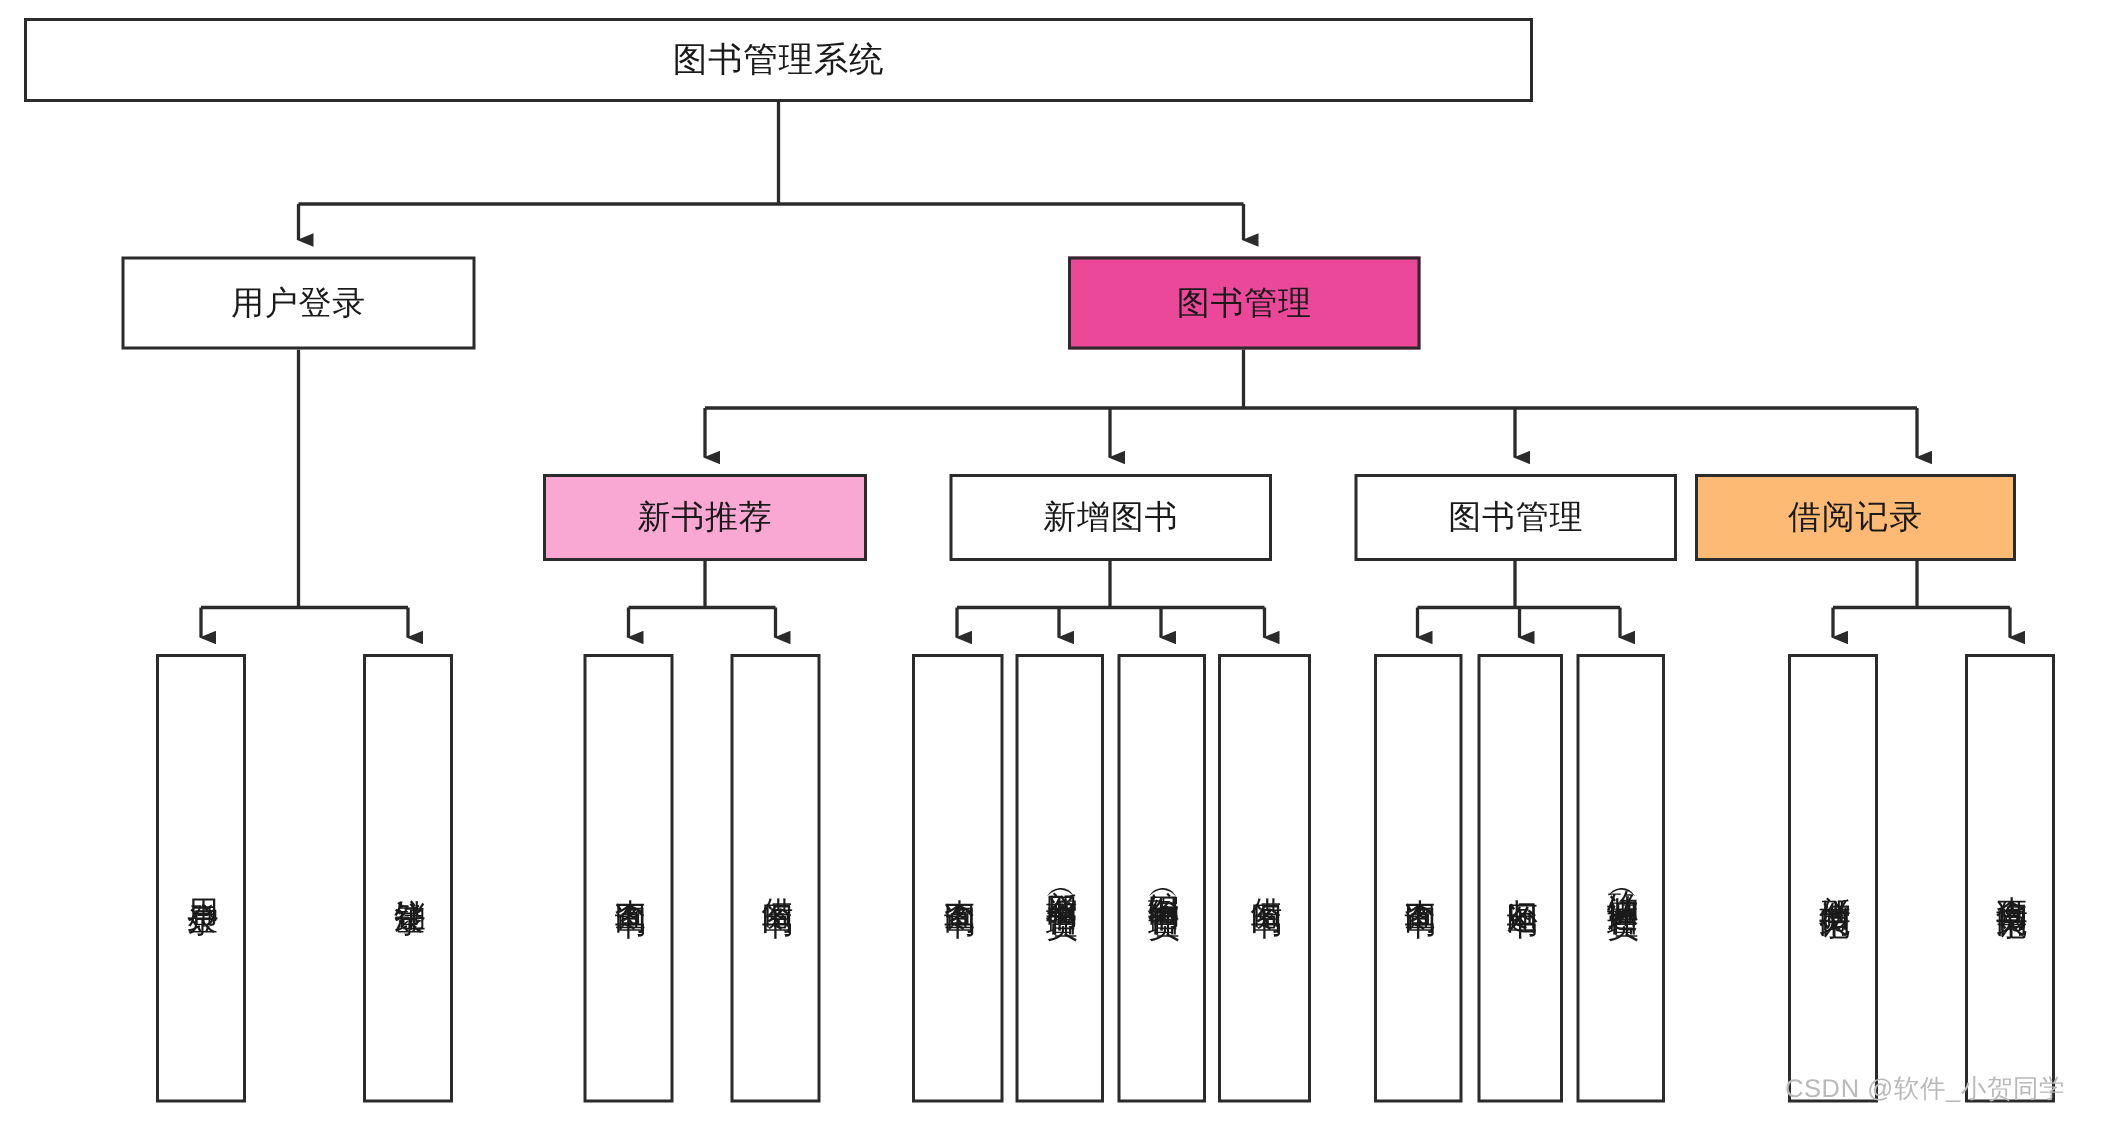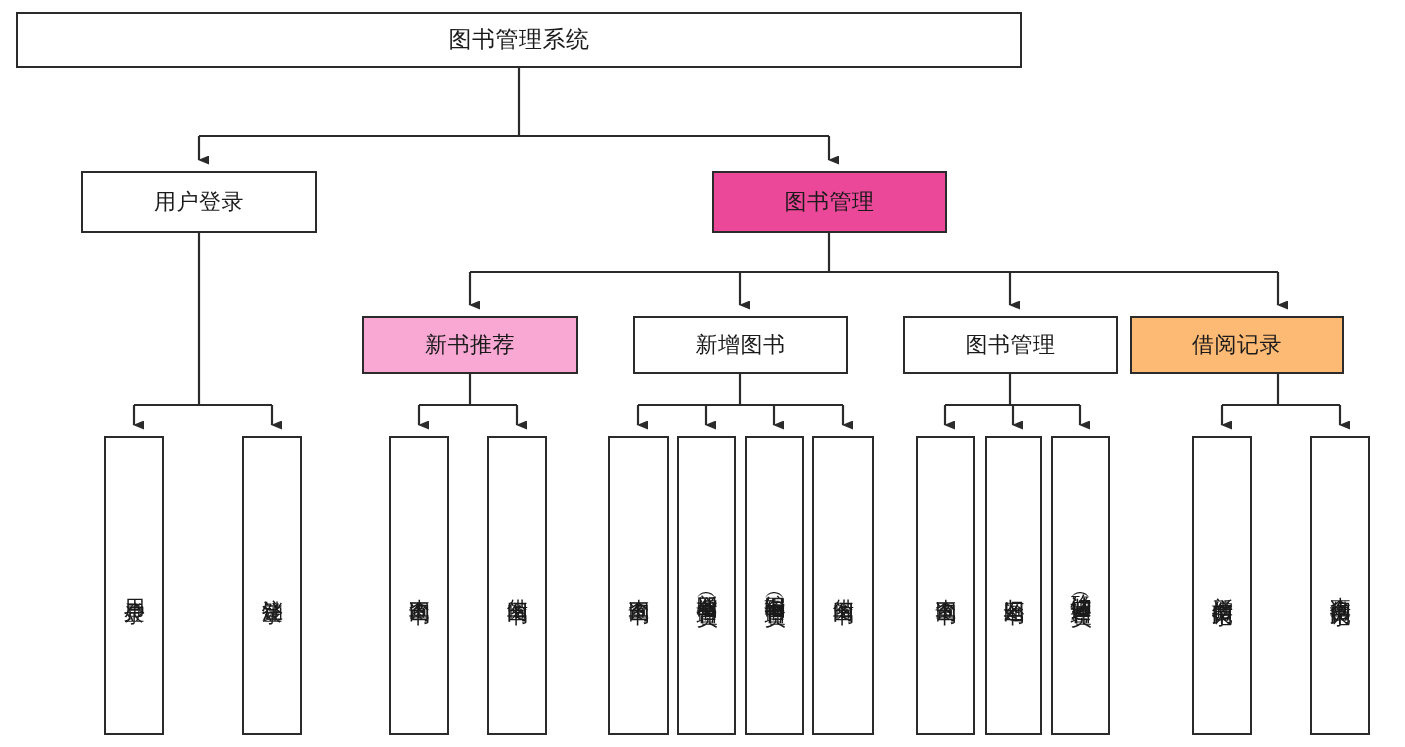--- a/index.html
+++ b/index.html
@@ -167,13 +167,14 @@
       <div class="node-box vertical" style="left: 1051px; top: 436px; width: 59px; height: 299px; border-color: rgb(43, 43, 43); background: rgb(255, 255, 255);">
         <span class="node-label" style="color: rgb(26, 26, 26);">确认归还（管理员）</span>
       </div>
       <div class="node-box vertical" style="left: 1192px; top: 436px; width: 60px; height: 299px; border-color: rgb(43, 43, 43); background: rgb(255, 255, 255);">
         <span class="node-label" style="color: rgb(26, 26, 26);">新增借阅记录</span>
       </div>
       <div class="node-box vertical" style="left: 1310px; top: 436px; width: 60px; height: 299px; border-color: rgb(43, 43, 43); background: rgb(255, 255, 255);">
         <span class="node-label" style="color: rgb(26, 26, 26);">查询借阅记录</span>
       </div>
     </div>
+  <div class="watermark" style="left: 1190px; top: 714px; color: rgb(185, 185, 185);">CSDN @软件_小贺同学</div>
 </div>
 
 </body></html>

